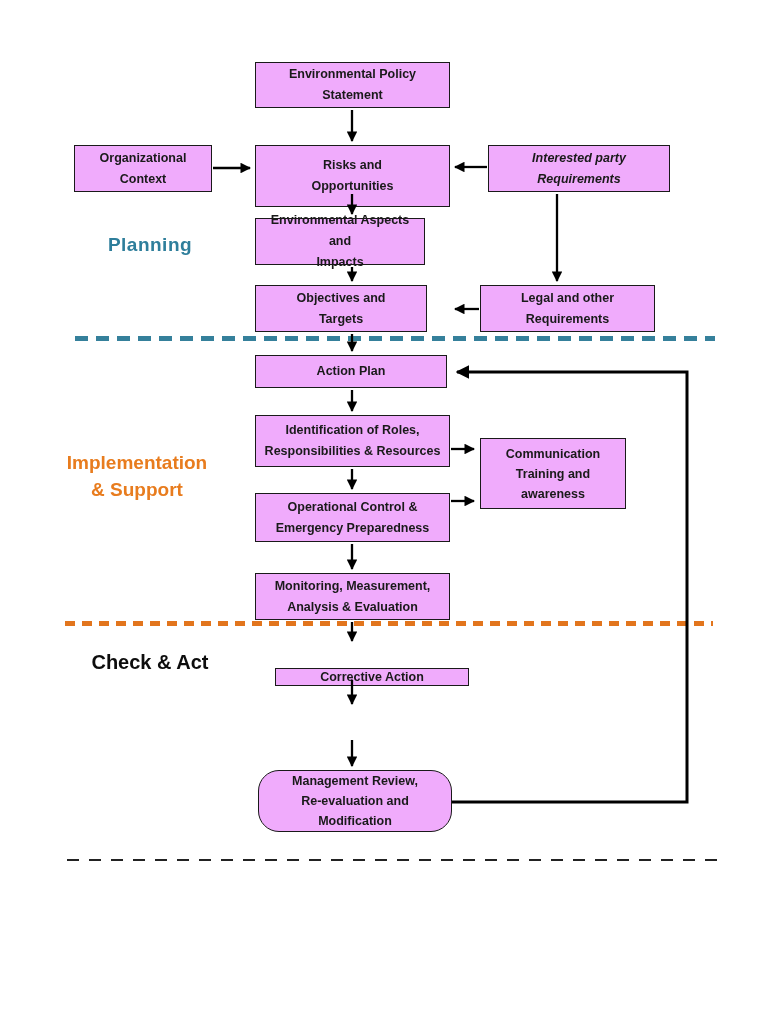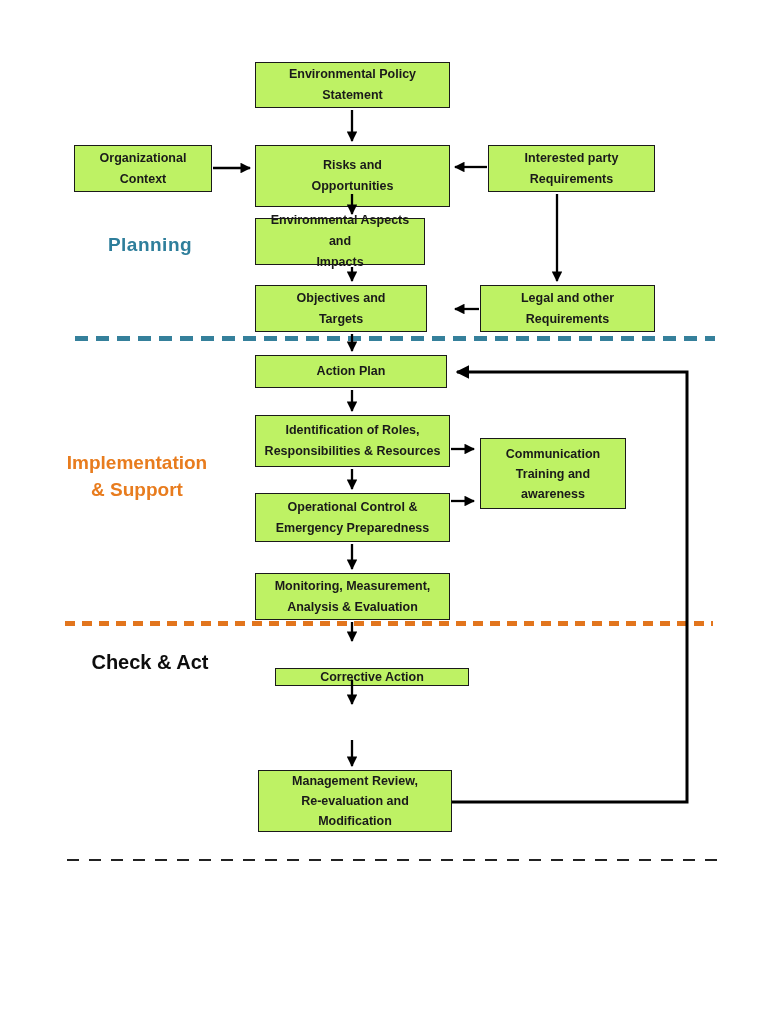--- a/index.html
+++ b/index.html
@@ -11,21 +11,21 @@
     position: relative;
     width: 768px;
     height: 1024px;
     background: #ffffff;
     font-family: "Liberation Sans", "DejaVu Sans", sans-serif;
     overflow: hidden;
   }
   .flowbox {
     position: absolute;
     box-sizing: border-box;
-    background: #bef264;
+    background: #f0abfc;
     border: 1.5px solid #1a1a1a;
     display: flex;
     align-items: center;
     justify-content: center;
     text-align: center;
     font-weight: bold;
     font-size: 12.5px;
     line-height: 1.68;
     color: #1a1a1a;
     white-space: pre-line;
@@ -63,32 +63,32 @@
     position: absolute;
     left: 0; top: 0;
     width: 768px; height: 1024px;
     z-index: 4;
     pointer-events: none;
   }
   
   #box-env-policy     { left:255px; top:62px;  width:195px; height:46px; }
   #box-org-context    { left:74px;  top:145px; width:138px; height:47px; }
   #box-risks          { left:255px; top:145px; width:195px; height:62px; }
-  #box-interested     { left:488px; top:145px; width:167px; height:47px; }
+  #box-interested     { left:488px; top:145px; width:182px; height:47px;font-style:italic; }
   #box-env-aspects    { left:255px; top:218px; width:170px; height:47px; }
   #box-objectives     { left:255px; top:285px; width:172px; height:47px; }
   #box-legal          { left:480px; top:285px; width:175px; height:47px; }
   #box-action-plan    { left:255px; top:355px; width:192px; height:33px; }
   #box-roles          { left:255px; top:415px; width:195px; height:52px; }
   #box-communication  { left:480px; top:438px; width:146px; height:71px; line-height:1.6; }
   #box-operational    { left:255px; top:493px; width:195px; height:49px; }
   #box-monitoring     { left:255px; top:573px; width:195px; height:47px; }
   #box-internal-audits{ left:255px; top:645px; width:195px; height:33px; }
   #box-corrective     { left:257px; top:668px; width:194px; height:18px;margin-left:18px; }
-  #box-mgmt-review    { left:258px; top:770px; width:194px; height:62px; line-height:1.6; }
+  #box-mgmt-review    { left:258px; top:770px; width:194px; height:62px; line-height:1.6;border-radius:21px; }
 </style>
 </head>
 <body>
 
 <div class="page">
 
   <div class="dash-sep" id="sep-teal"></div>
   <div class="dash-sep" id="sep-orange"></div>
   <div class="dash-sep" id="sep-black"></div>
 

